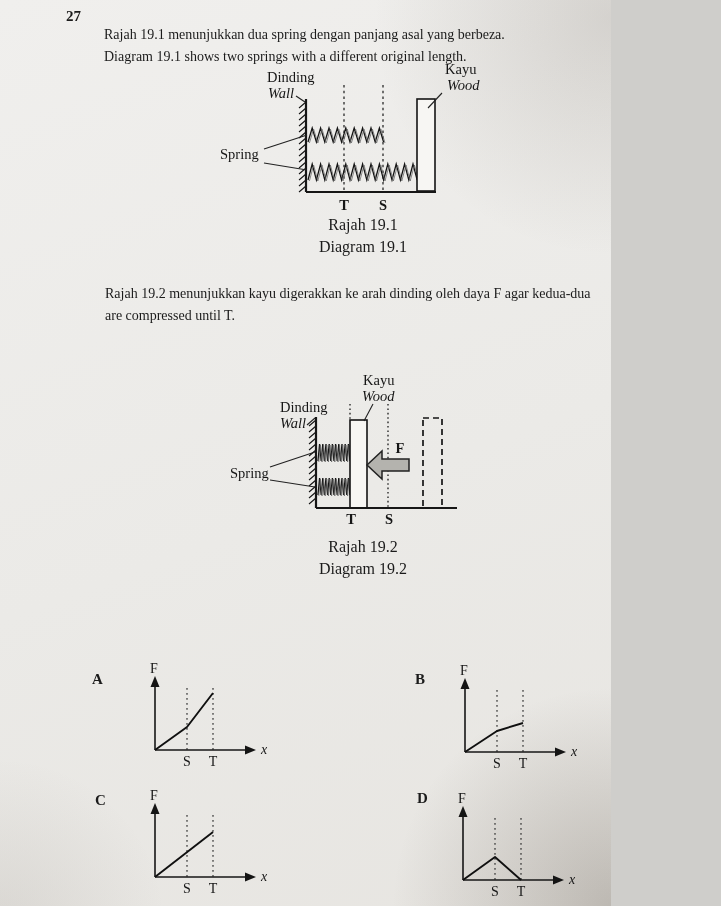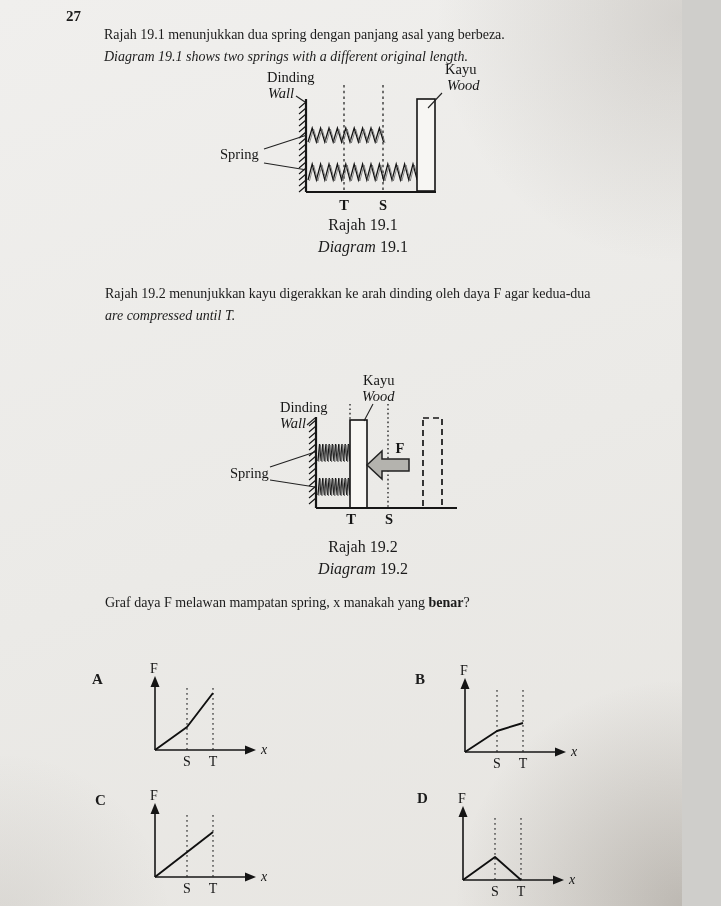--- a/index.html
+++ b/index.html
@@ -1,29 +1,29 @@
 <!DOCTYPE html>
 <html><head>
 <meta charset="utf-8">
 <style>
   html,body{margin:0;padding:0;background:#cfcecb;}
   .page{
-    position:relative;width:682px;height:906px;overflow:hidden;
+    position:relative;width:611px;height:906px;overflow:hidden;
     background:linear-gradient(160deg,#f0efed 0%,#ebeae7 55%,#e7e5e1 100%);
     font-family:"Liberation Serif",serif;color:#1b1b1b;
   }
   .page::before{
     content:"";position:absolute;inset:0;pointer-events:none;
     background:
       radial-gradient(circle at 100% 100%, rgba(80,70,58,.28), transparent 20%),
       radial-gradient(circle at 100% 2%, rgba(80,70,58,.16), transparent 22%),
       radial-gradient(circle at 0% 102%, rgba(80,70,58,.10), transparent 15%);
   }
   .txt{position:absolute;font-size:14px;line-height:21.5px;white-space:nowrap;}
-  .en{font-style:italic;}
+  .en{}
   .b{font-weight:bold;}
   .qnum{position:absolute;left:66px;top:8px;font-size:15px;font-weight:bold;}
   .cap{position:absolute;text-align:center;font-size:16px;line-height:22px;width:150px;}
   .optletter{position:absolute;font-size:15px;font-weight:bold;}
   svg{position:absolute;overflow:visible;}
   svg text{font-family:"Liberation Serif",serif;font-size:14.5px;fill:#161616;}
   .ti{font-style:italic;}
   .tb{font-weight:bold;}
   .s2{stroke:#161616;stroke-width:2.2;fill:none;}
   .s15{stroke:#161616;stroke-width:1.6;fill:none;}
@@ -110,21 +110,20 @@
     <text x="175" y="85" class="tb" text-anchor="middle">F</text>
     <text x="126" y="156" class="tb" text-anchor="middle">T</text>
     <text x="164" y="156" class="tb" text-anchor="middle">S</text>
   </svg>
   <div class="cap" style="left:288px;top:536px;">
     <div>Rajah 19.2</div>
     <div><span class="en">Diagram</span> <span>19.2</span></div>
   </div>
 
   <div class="txt" style="left:105px;top:592px;line-height:22px;">
-    <div><span>Graf daya F melawan mampatan spring, x manakah yang </span><span class="b">benar</span><span>?</span></div>
   </div>
 
   <div class="optletter" style="left:92px;top:671px;">A</div>
   <svg style="left:115px;top:658px;" width="160" height="122" viewBox="0 0 160 122">
     <line x1="72" y1="30" x2="72" y2="92" class="gdash"></line>
     <line x1="98" y1="30" x2="98" y2="92" class="gdash"></line>
     <line x1="40" y1="92" x2="40" y2="27" class="s15"></line>
     <polygon class="ah" points="40,18 35.5,29 44.5,29"></polygon>
     <line x1="40" y1="92" x2="132" y2="92" class="s15"></line>
     <polygon class="ah" points="141,92 130,87.5 130,96.5"></polygon>

